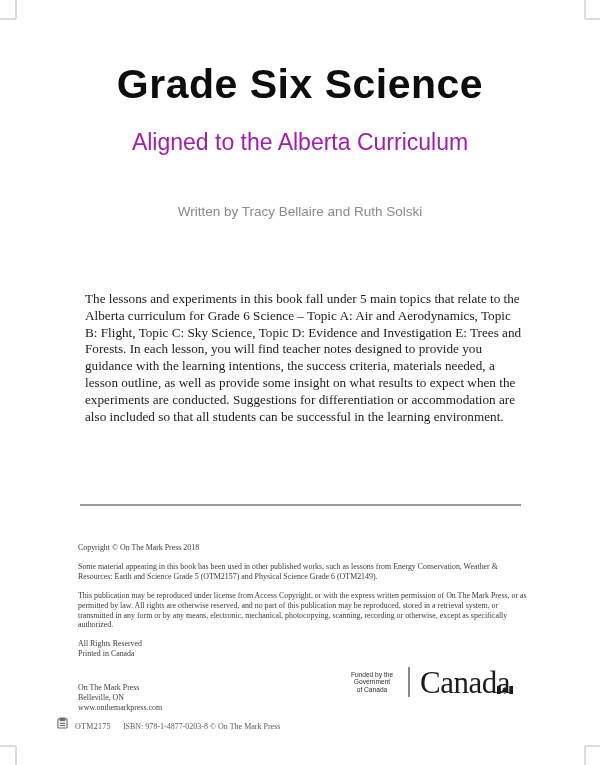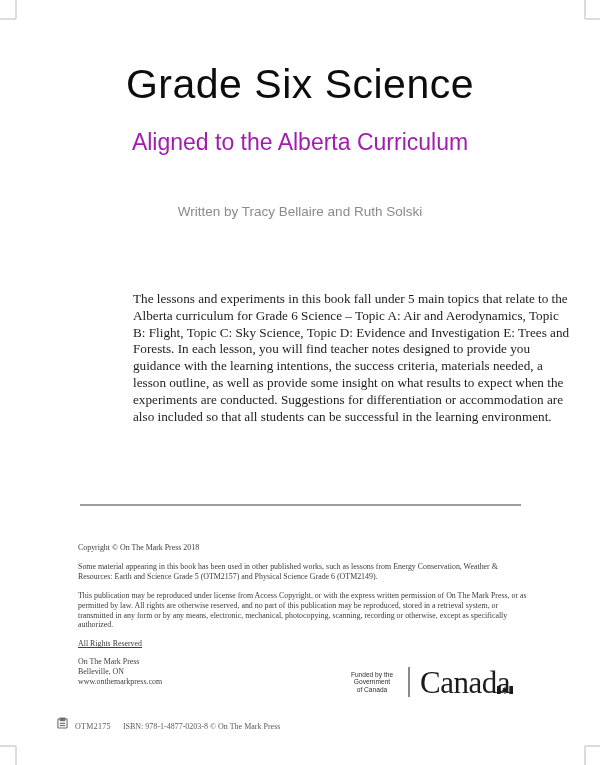--- a/index.html
+++ b/index.html
@@ -17,50 +17,49 @@
   .c-tl-h { left: 0; top: 18px; width: 16px; height: 2px; }
   .c-tr-v { left: 584px; top: 0; width: 2px; height: 19px; }
   .c-tr-h { left: 585px; top: 18px; width: 15px; height: 2px; }
   .c-bl-h { left: 0; top: 745px; width: 16px; height: 2px; }
   .c-bl-v { left: 15px; top: 746px; width: 2px; height: 19px; }
   .c-br-h { left: 585px; top: 745px; width: 15px; height: 2px; }
   .c-br-v { left: 584px; top: 746px; width: 2px; height: 19px; }
 
   .book-title {
     position: absolute; top: 61px; left: 0; width: 100%;
-    text-align: center; font-size: 41px; font-weight: normal;
+    text-align: center; font-size: 41px; font-weight: bold;
     letter-spacing: 0.5px; color: #0d0d0d;
   }
   .book-subtitle {
     position: absolute; top: 129px; left: 0; width: 100%;
     text-align: center; font-size: 23px; font-weight: normal; color: #a21caf;
   }
   .byline {
     position: absolute; top: 204px; left: 0; width: 100%;
     text-align: center; font-size: 13.5px; color: #8a8a8a;
   }
   .intro {
     position: absolute; top: 291px; left: 85px; width: 440px;
     font-family: "Liberation Serif", serif;
     font-size: 13.2px; line-height: 16.8px; color: #1c1c1c;
     text-align: left;
-    margin-left: 48px;
   }
   .divider {
     position: absolute; top: 504px; left: 80px; width: 441px; height: 2px;
     background: #9c9c9c;
   }
   .fineprint {
     position: absolute; top: 543px; left: 78px; width: 454px;
     font-family: "Liberation Serif", serif;
     font-size: 7.9px; line-height: 9.9px; color: #3c3c3c;
   }
   .fineprint .block { margin-bottom: 9px; }
   .fineprint .tight div { margin: 0; }
-  .rights-block { margin-bottom: 8px; text-decoration: underline; }
+  .rights-block { margin-bottom: 24px; }
 
   .canada-block {
     position: absolute; left: 344px; top: 663px; height: 38px;
     display: flex; align-items: center;
   }
   .funded-text {
     width: 56px; text-align: center;
     font-size: 6.6px; line-height: 7.6px; color: #2e2e2e;
     font-family: "Liberation Sans", sans-serif;
   }
@@ -102,20 +101,21 @@
   <div class="intro">The lessons and experiments in this book fall under 5 main topics that relate to the Alberta curriculum for Grade 6 Science – Topic A: Air and Aerodynamics, Topic B: Flight, Topic C: Sky Science, Topic D: Evidence and Investigation E: Trees and Forests. In each lesson, you will find teacher notes designed to provide you guidance with the learning intentions, the success criteria, materials needed, a lesson outline, as well as provide some insight on what results to expect when the experiments are conducted. Suggestions for differentiation or accommodation are also included so that all students can be successful in the learning environment.</div>
 
   <div class="divider"></div>
 
   <div class="fineprint">
     <div class="block">Copyright © On The Mark Press 2018</div>
     <div class="block">Some material appearing in this book has been used in other published works, such as lessons from Energy Conservation, Weather &amp; Resources: Earth and Science Grade 5 (OTM2157) and Physical Science Grade 6 (OTM2149).</div>
     <div class="block">This publication may be reproduced under license from Access Copyright, or with the express written permission of On The Mark Press, or as permitted by law. All rights are otherwise reserved, and no part of this publication may be reproduced, stored in a retrieval system, or transmitted in any form or by any means, electronic, mechanical, photocopying, scanning, recording or otherwise, except as specifically authorized.</div>
     <div class="tight rights-block">
       <div>All Rights Reserved</div>
+      <div>Printed in Canada</div>
     </div>
     <div class="tight">
       <div>On The Mark Press</div>
       <div>Belleville, ON</div>
       <div>www.onthemarkpress.com</div>
     </div>
   </div>
 
   <div class="canada-block">
     <div class="funded-text">

